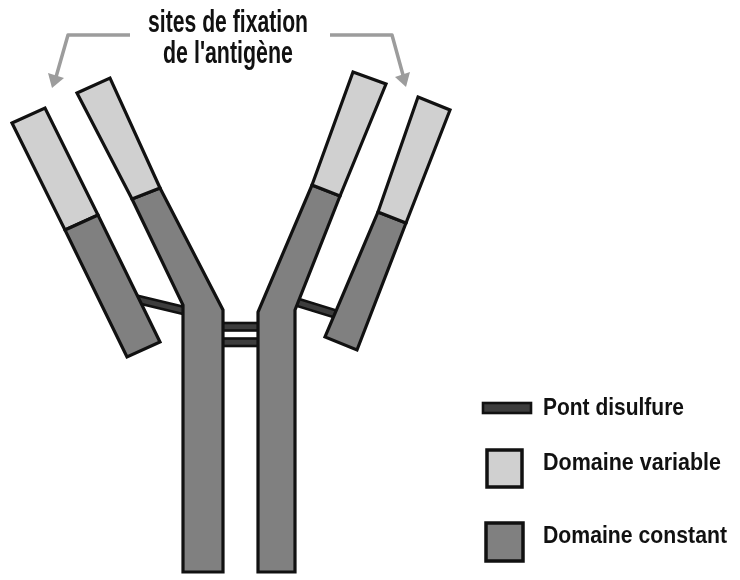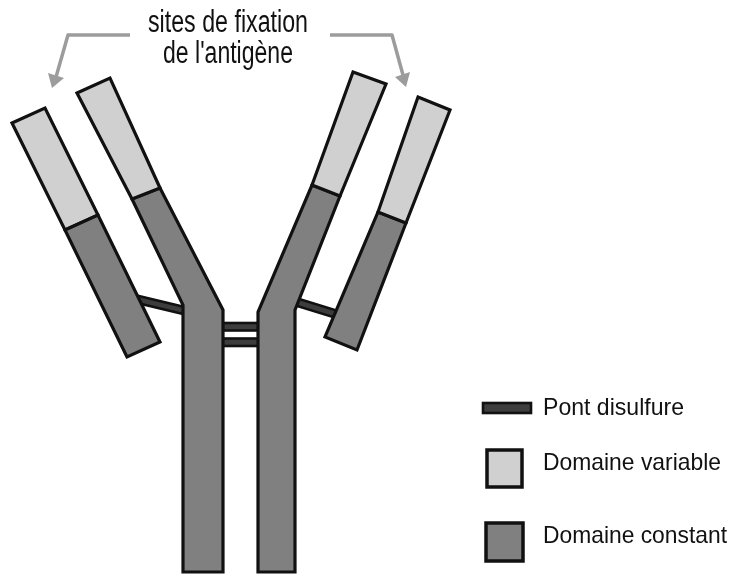--- a/index.html
+++ b/index.html
@@ -6,20 +6,21 @@
     margin: 0;
     padding: 0;
     background: var(--c-background, #ffffff);
   }
   .stage {
     position: relative;
     width: 740px;
     height: 580px;
     background: var(--c-background, #ffffff);
     overflow: hidden;
+    font-weight: bold;
   }
   svg { display: block; }
   text {
     font-family: "Liberation Sans", sans-serif;
     fill: var(--c-text, #111111);
   }
   .title-text  { font-size: 31px; }
   .legend-text { font-size: 24px; }
   .fill-variable { fill: var(--c-variable, #d0d0d0); }
   .fill-constant { fill: var(--c-constant, #808080); }

